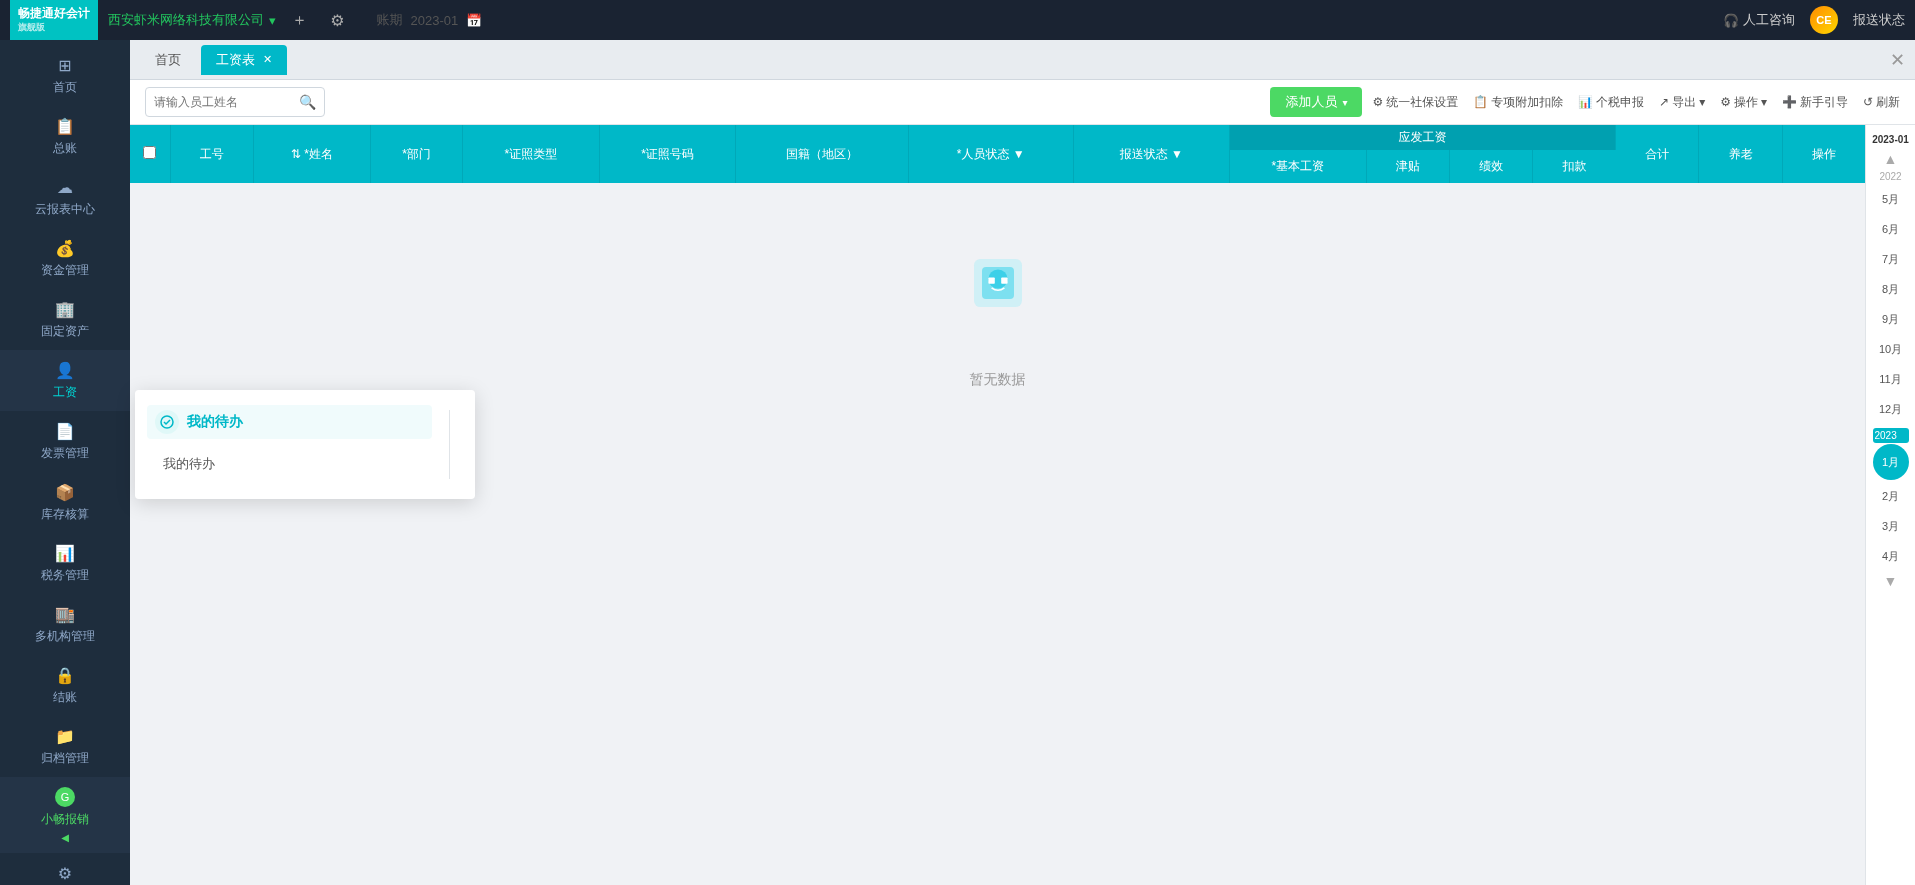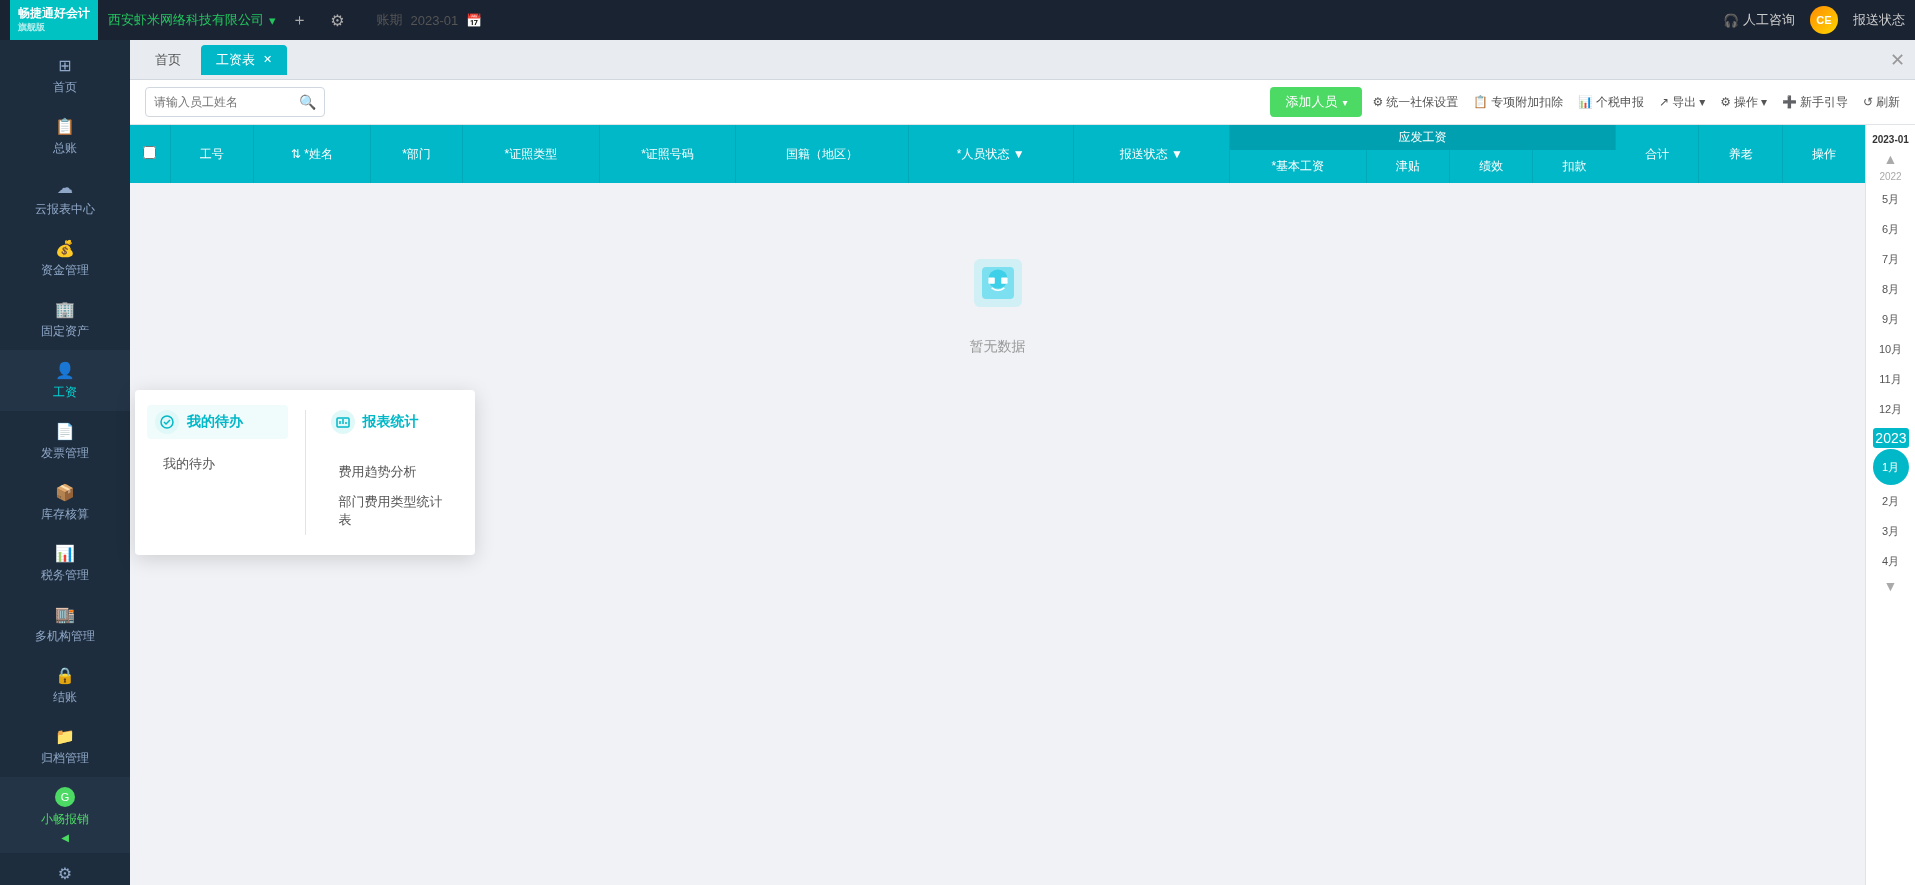--- a/index.html
+++ b/index.html
@@ -210,20 +210,21 @@
 
     
     .empty-state {
       display: flex;
       flex-direction: column;
       align-items: center;
       justify-content: center;
       padding: 60px 20px;
       color: #999;
       font-size: 14px;
+      gap: 33px;
     }
     .empty-icon {
       width: 80px;
       height: 80px;
       margin-bottom: 15px;
     }
 
     
     .month-picker {
       width: 50px;
@@ -543,21 +544,21 @@
         <div style="font-size:10px;color:#aaa;text-align:left;padding:2px;">2022</div>
         <div class="month-item">5月</div>
         <div class="month-item">6月</div>
         <div class="month-item">7月</div>
         <div class="month-item">8月</div>
         <div class="month-item">9月</div>
         <div class="month-item">10月</div>
         <div class="month-item">11月</div>
         <div class="month-item">12月</div>
 
-        <div style="font-size:14px;color:#aaa;text-align:right;padding:2px;margin-top:4px;background:#00b8c8;color:white;border-radius:3px;width:36px;">2023</div>
+        <div style="font-size:10px;color:#aaa;text-align:left;padding:2px;margin-top:4px;background:#00b8c8;color:white;border-radius:3px;width:36px;">2023</div>
         <div class="month-item active">1月</div>
         <div class="month-item">2月</div>
         <div class="month-item">3月</div>
         <div class="month-item">4月</div>
 
         <div class="month-nav">▼</div>
       </div>
     </div>
   </div>
 </div>
@@ -574,31 +575,14 @@
         </div>
         <span>我的待办</span>
       </div>
       <div class="dropdown-item">
         <span>我的待办</span>
       </div>
     </div>
 
     <div class="divider-v"></div>
 
-    <div class="dropdown-col">
-      <div class="dropdown-col-title" style="color:#00b8c8;">
-        <div class="dropdown-icon">
-          <svg width="14" height="14" viewBox="0 0 14 14" fill="none">
-            <rect x="1" y="3" width="12" height="9" rx="1" stroke="#00b8c8" stroke-width="1.5"></rect>
-            <path d="M4 6 L4 9 M7 4 L7 9 M10 7 L10 9" stroke="#00b8c8" stroke-width="1.5"></path>
-          </svg>
-        </div>
-        <span>报表统计</span>
-      </div>
-      <div class="dropdown-item">
-        <span>费用趋势分析</span>
-      </div>
-      <div class="dropdown-item">
-        <span>部门费用类型统计表</span>
-      </div>
-    </div>
   </div>
 </div>
 
 </body></html>

